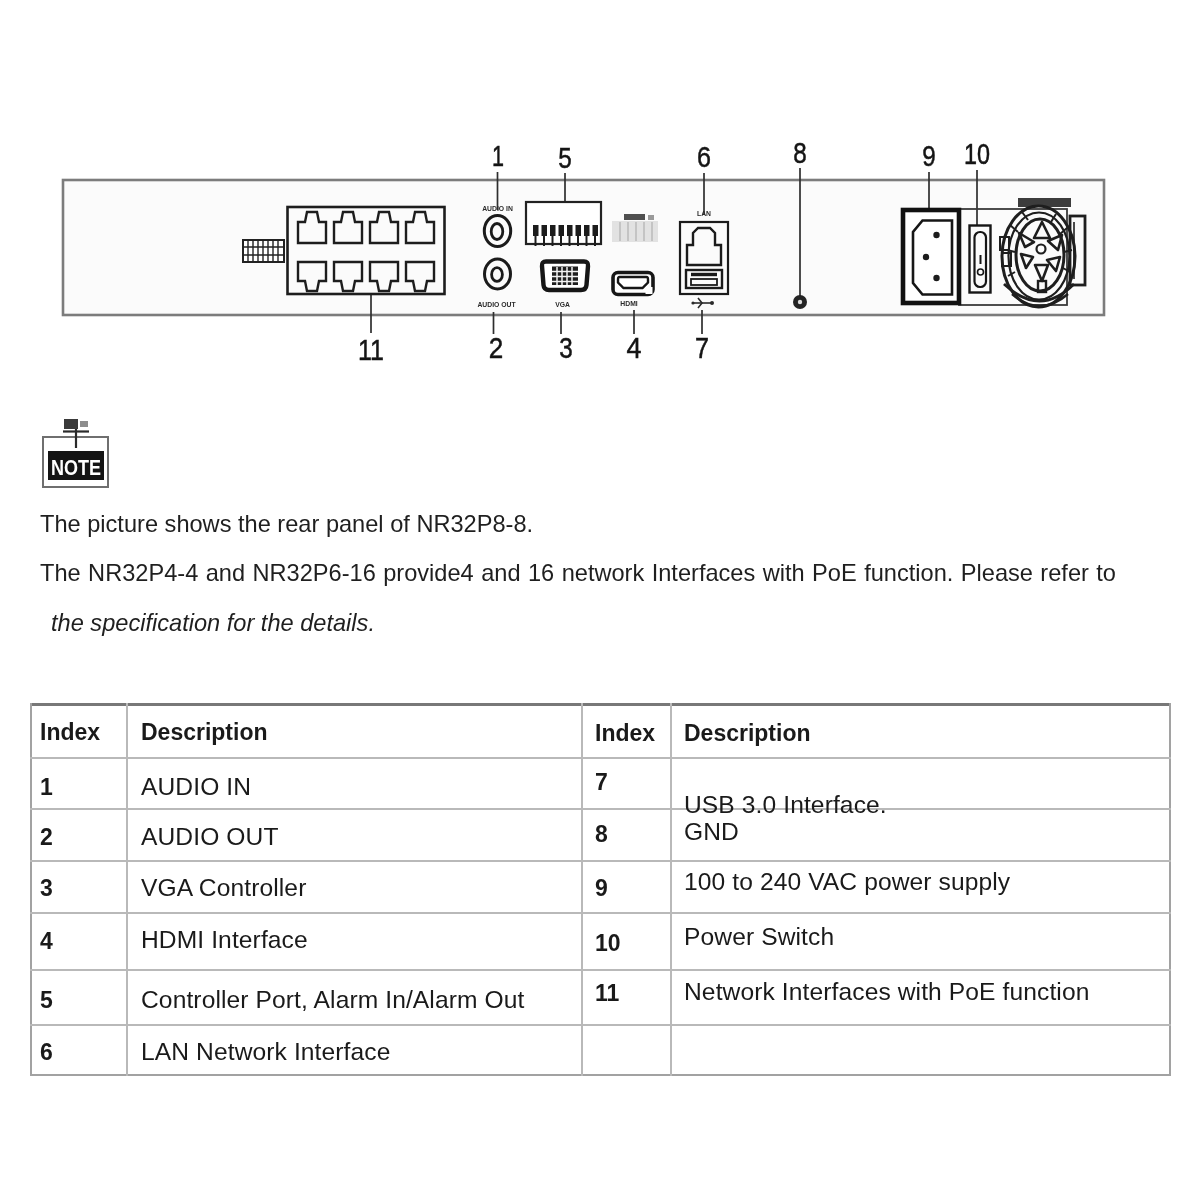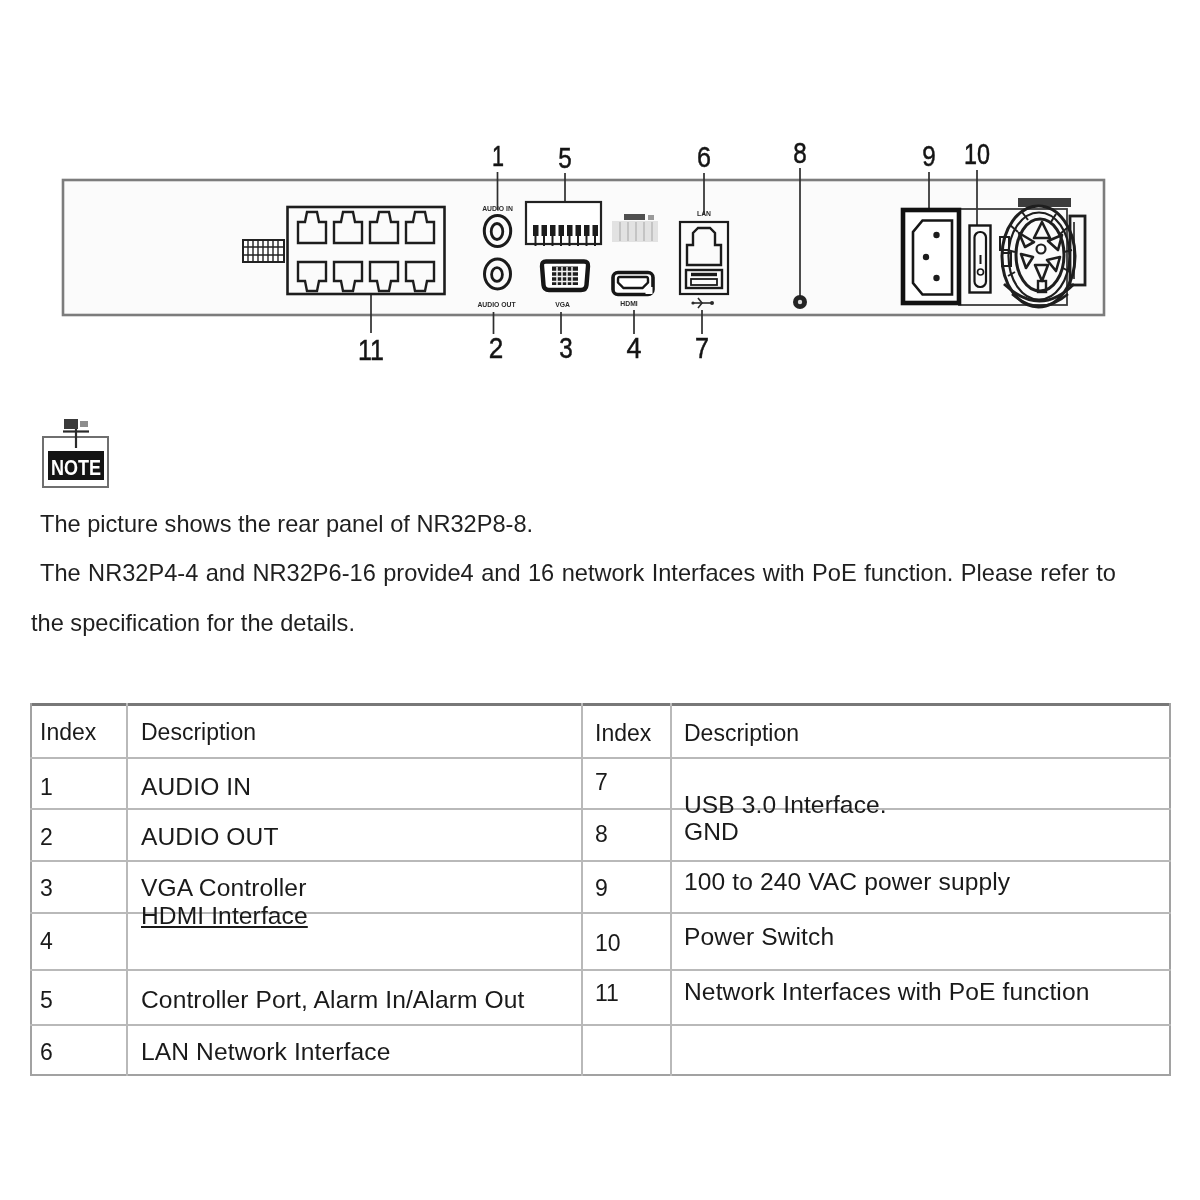--- a/index.html
+++ b/index.html
@@ -2,21 +2,21 @@
 <html><head>
 <meta charset="utf-8">
 <style>
   html,body{margin:0;padding:0;}
   body{width:1200px;height:1200px;background:#ffffff;position:relative;
        font-family:"Liberation Sans",sans-serif;overflow:hidden;}
   .abs{position:absolute;}
   .txt{color:#1f1f1f;font-size:23.6px;line-height:1;white-space:nowrap;}
   .cell{position:absolute;color:#1a1a1a;font-size:23px;line-height:1;white-space:nowrap;}
   .desc{font-size:24.6px;letter-spacing:0.1px;}
-  .bold{font-weight:normal;}
+  .bold{font-weight:bold;}
   .hline{position:absolute;background:#b9b9b9;height:2px;}
   .vline{position:absolute;background:#b9b9b9;width:2px;}
 </style>
 </head>
 <body>
 
 <svg class="abs" style="left:0;top:0" width="1200" height="420" viewBox="0 0 1200 420">
 
   <rect x="63" y="180" width="1041" height="135" fill="#fbfbfb" stroke="#7c7c7c" stroke-width="2.6"></rect>
 
@@ -233,21 +233,21 @@
       <line x1="46" y1="20" x2="46" y2="48"></line>
       <line x1="33" y1="31.5" x2="59" y2="31.5"></line>
     </g>
     <rect x="34" y="19" width="14" height="10" fill="#3a3a3a"></rect>
     <rect x="50" y="21" width="8" height="6" fill="#8d8d8d"></rect>
   </g>
 </svg>
 
 <div class="abs txt" style="left:40px;top:513px;">The picture shows the rear panel of NR32P8-8.</div>
 <div class="abs txt" style="left:40px;top:562px;width:1076px;text-align:justify;text-align-last:justify;">The NR32P4-4 and NR32P6-16 provide4 and 16 network Interfaces with PoE function. Please refer to</div>
-<div class="abs txt" style="left:31px;top:612px;">the specification for the details.</div>
+<div class="abs txt" style="left:51px;top:612px;font-style:italic;">the specification for the details.</div>
 
 <div class="hline" style="left:30px;top:703px;width:1141px;background:#787878;height:2.5px;"></div>
 <div class="hline" style="left:30px;top:1074px;width:1141px;background:#a2a2a2;"></div>
 <div class="vline" style="left:30px;top:703px;height:373px;background:#a2a2a2;"></div>
 <div class="vline" style="left:1169px;top:703px;height:373px;background:#a2a2a2;"></div>
 
 <div class="hline" style="left:30px;top:757px;width:1141px;"></div>
 <div class="hline" style="left:30px;top:808px;width:1141px;"></div>
 <div class="hline" style="left:30px;top:860px;width:1141px;"></div>
 <div class="hline" style="left:30px;top:912px;width:1141px;"></div>
@@ -263,21 +263,21 @@
 <div class="cell bold" style="left:595px;top:722px;">Index</div>
 <div class="cell bold" style="left:684px;top:722px;">Description</div>
 
 <div class="cell bold" style="left:40px;top:776px;">1</div>
 <div class="cell desc" style="left:141px;top:775px;">AUDIO IN</div>
 <div class="cell bold" style="left:40px;top:826px;">2</div>
 <div class="cell desc" style="left:141px;top:825px;">AUDIO OUT</div>
 <div class="cell bold" style="left:40px;top:877px;">3</div>
 <div class="cell desc" style="left:141px;top:876px;">VGA Controller</div>
 <div class="cell bold" style="left:40px;top:930px;">4</div>
-<div class="cell desc" style="left:141px;top:904px;text-decoration:underline;">HDMI Interface</div>
+<div class="cell desc" style="left:141px;top:928px;">HDMI Interface</div>
 <div class="cell bold" style="left:40px;top:989px;">5</div>
 <div class="cell desc" style="left:141px;top:988px;text-align:right;">Controller Port, Alarm In/Alarm Out</div>
 <div class="cell bold" style="left:40px;top:1041px;">6</div>
 <div class="cell desc" style="left:141px;top:1040px;text-align:center;">LAN Network Interface</div>
 
 <div class="cell bold" style="left:595px;top:771px;">7</div>
 <div class="cell desc" style="left:684px;top:769px;margin-top:24px;">USB 3.0 Interface.</div>
 <div class="cell bold" style="left:595px;top:823px;">8</div>
 <div class="cell desc" style="left:684px;top:820px;">GND</div>
 <div class="cell bold" style="left:595px;top:877px;">9</div>

